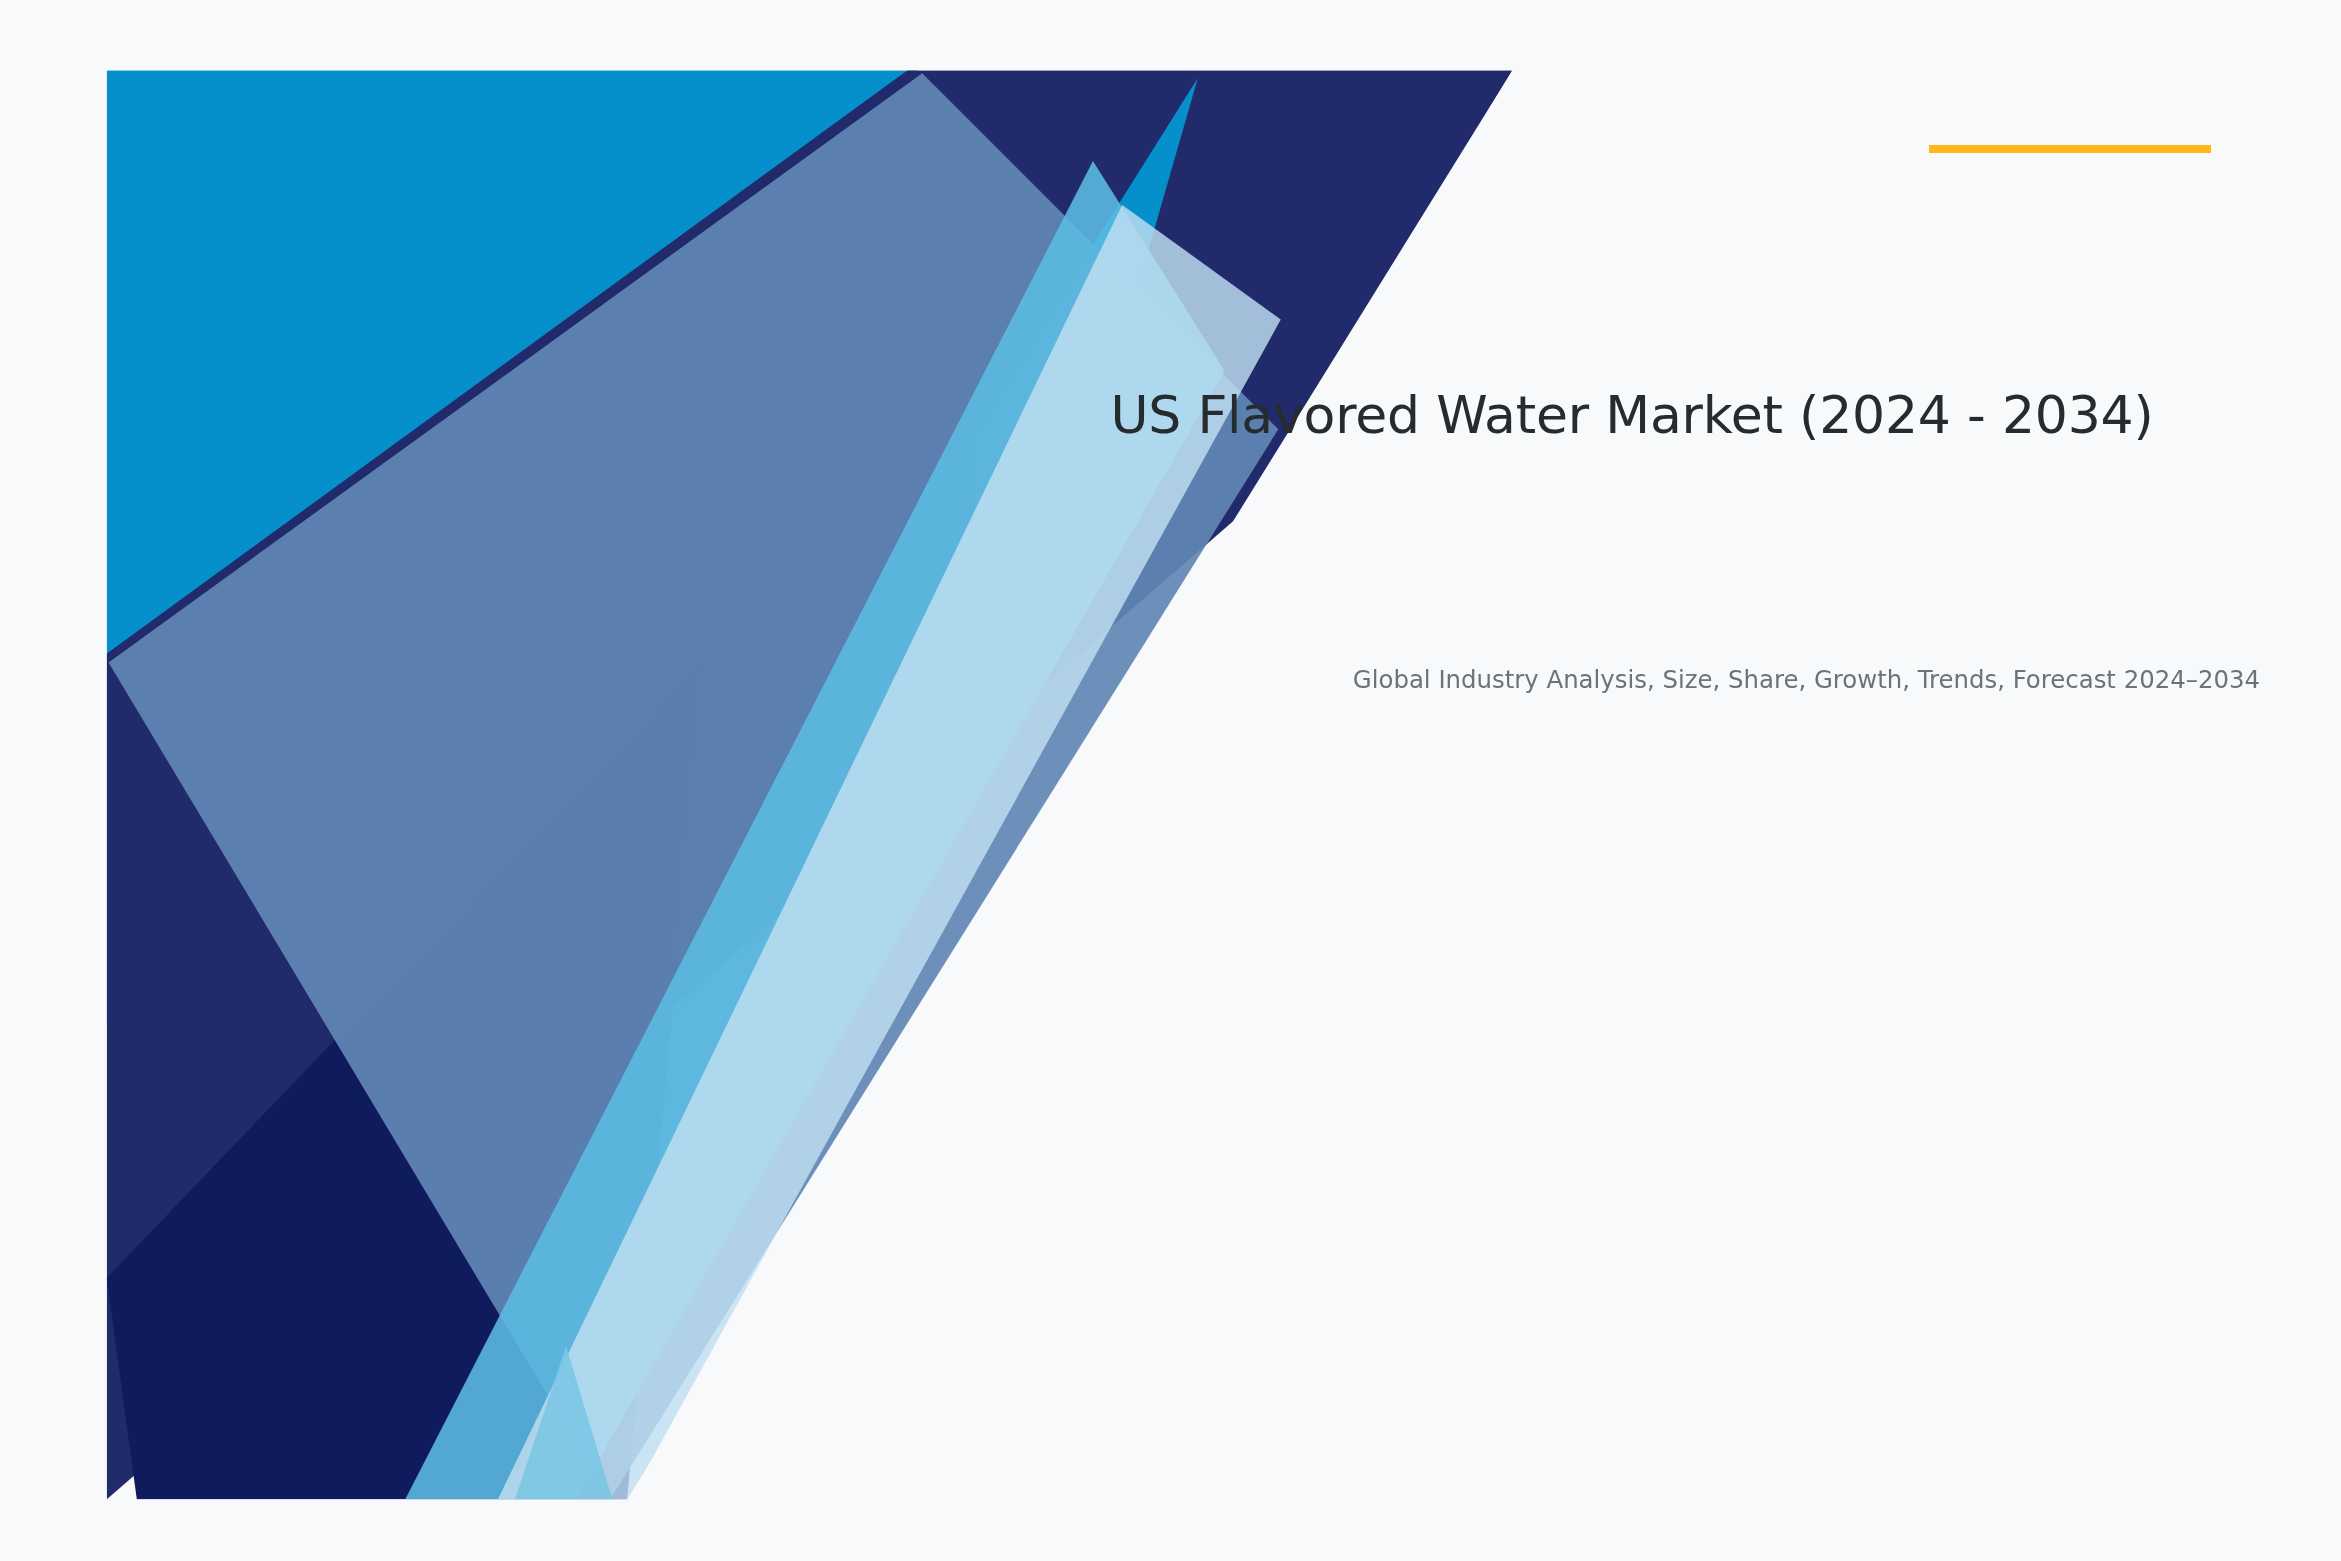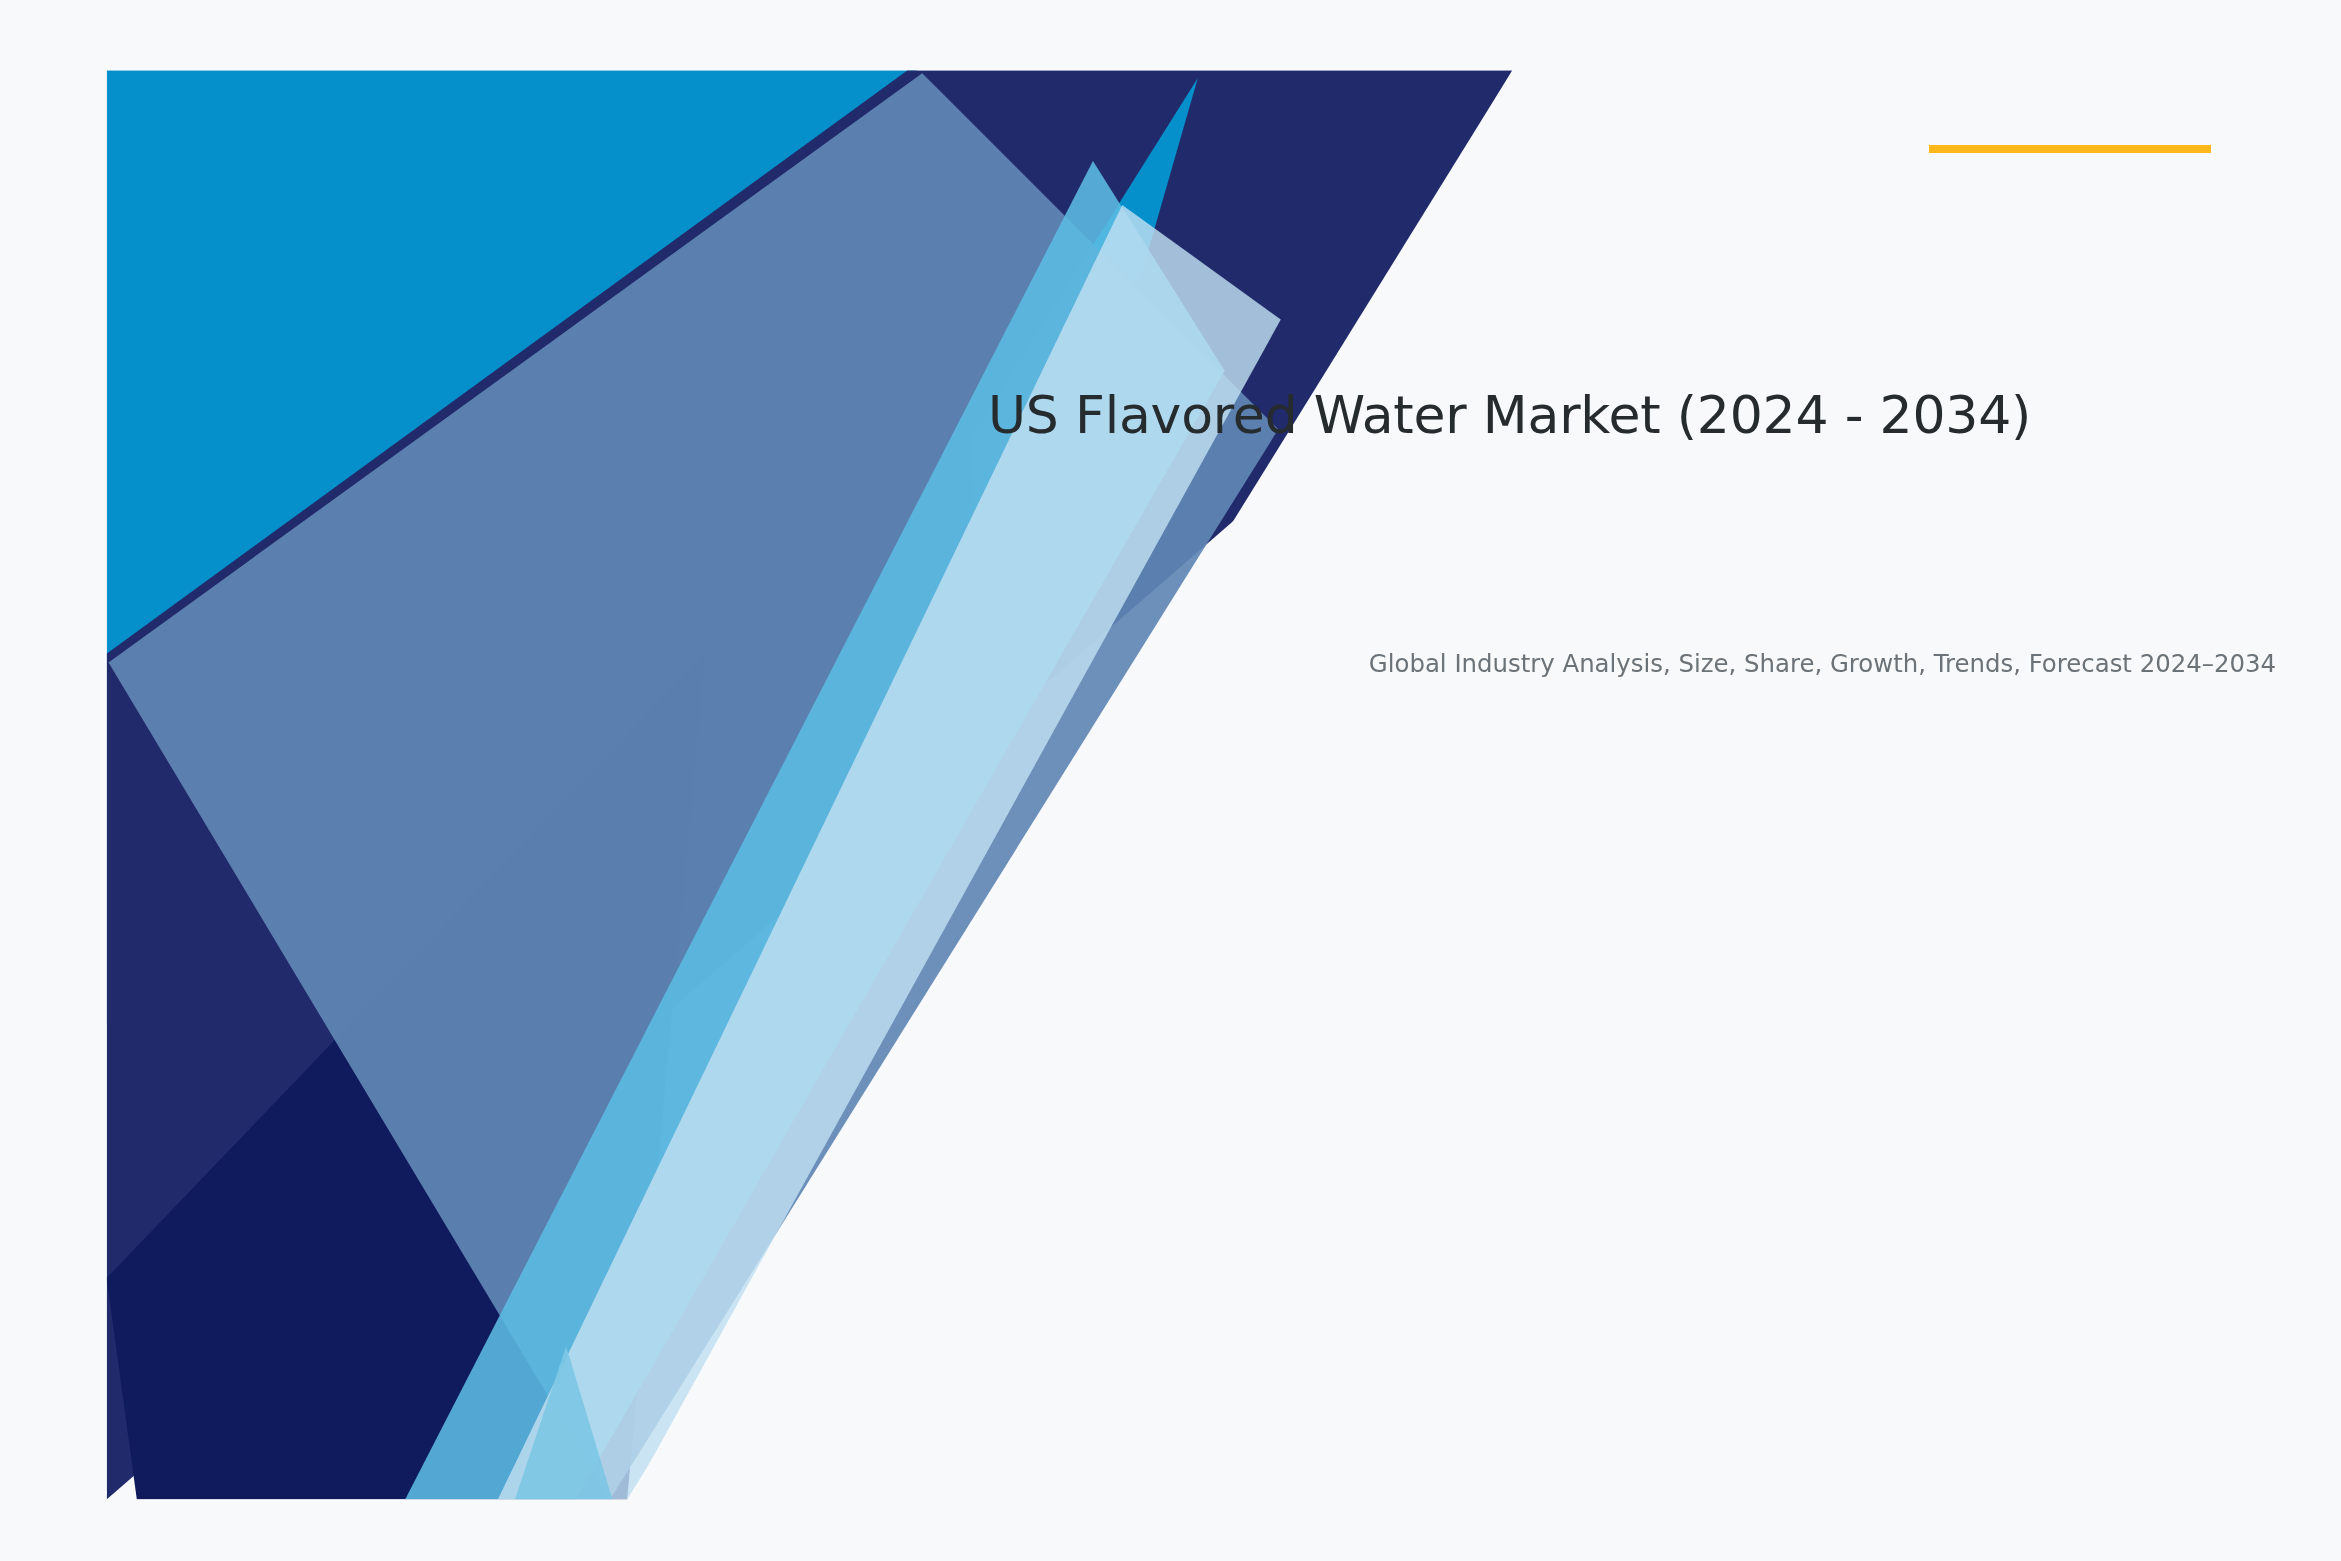--- a/index.html
+++ b/index.html
@@ -66,29 +66,29 @@
   .page-title {
     position: relative;
     z-index: 2;
     margin: 0;
     font-family: "DejaVu Sans", sans-serif;
     font-weight: 400;
     font-size: 52px;
     line-height: 1.18;
     color: #262b2e;
     letter-spacing: -0.2px;
-    text-align: left;
+    text-align: center;
   }
 
   .page-subtitle {
     position: absolute;
     right: 66px;
     top: 648px;
     width: 927px;
-    margin: 0;
+    margin: 16px;
     font-family: "DejaVu Sans", sans-serif;
     font-weight: 400;
     font-size: 24.4px;
     line-height: 1.28;
     color: #6b7378;
     text-align: right;
   }
 </style>
 </head>
 <body>

